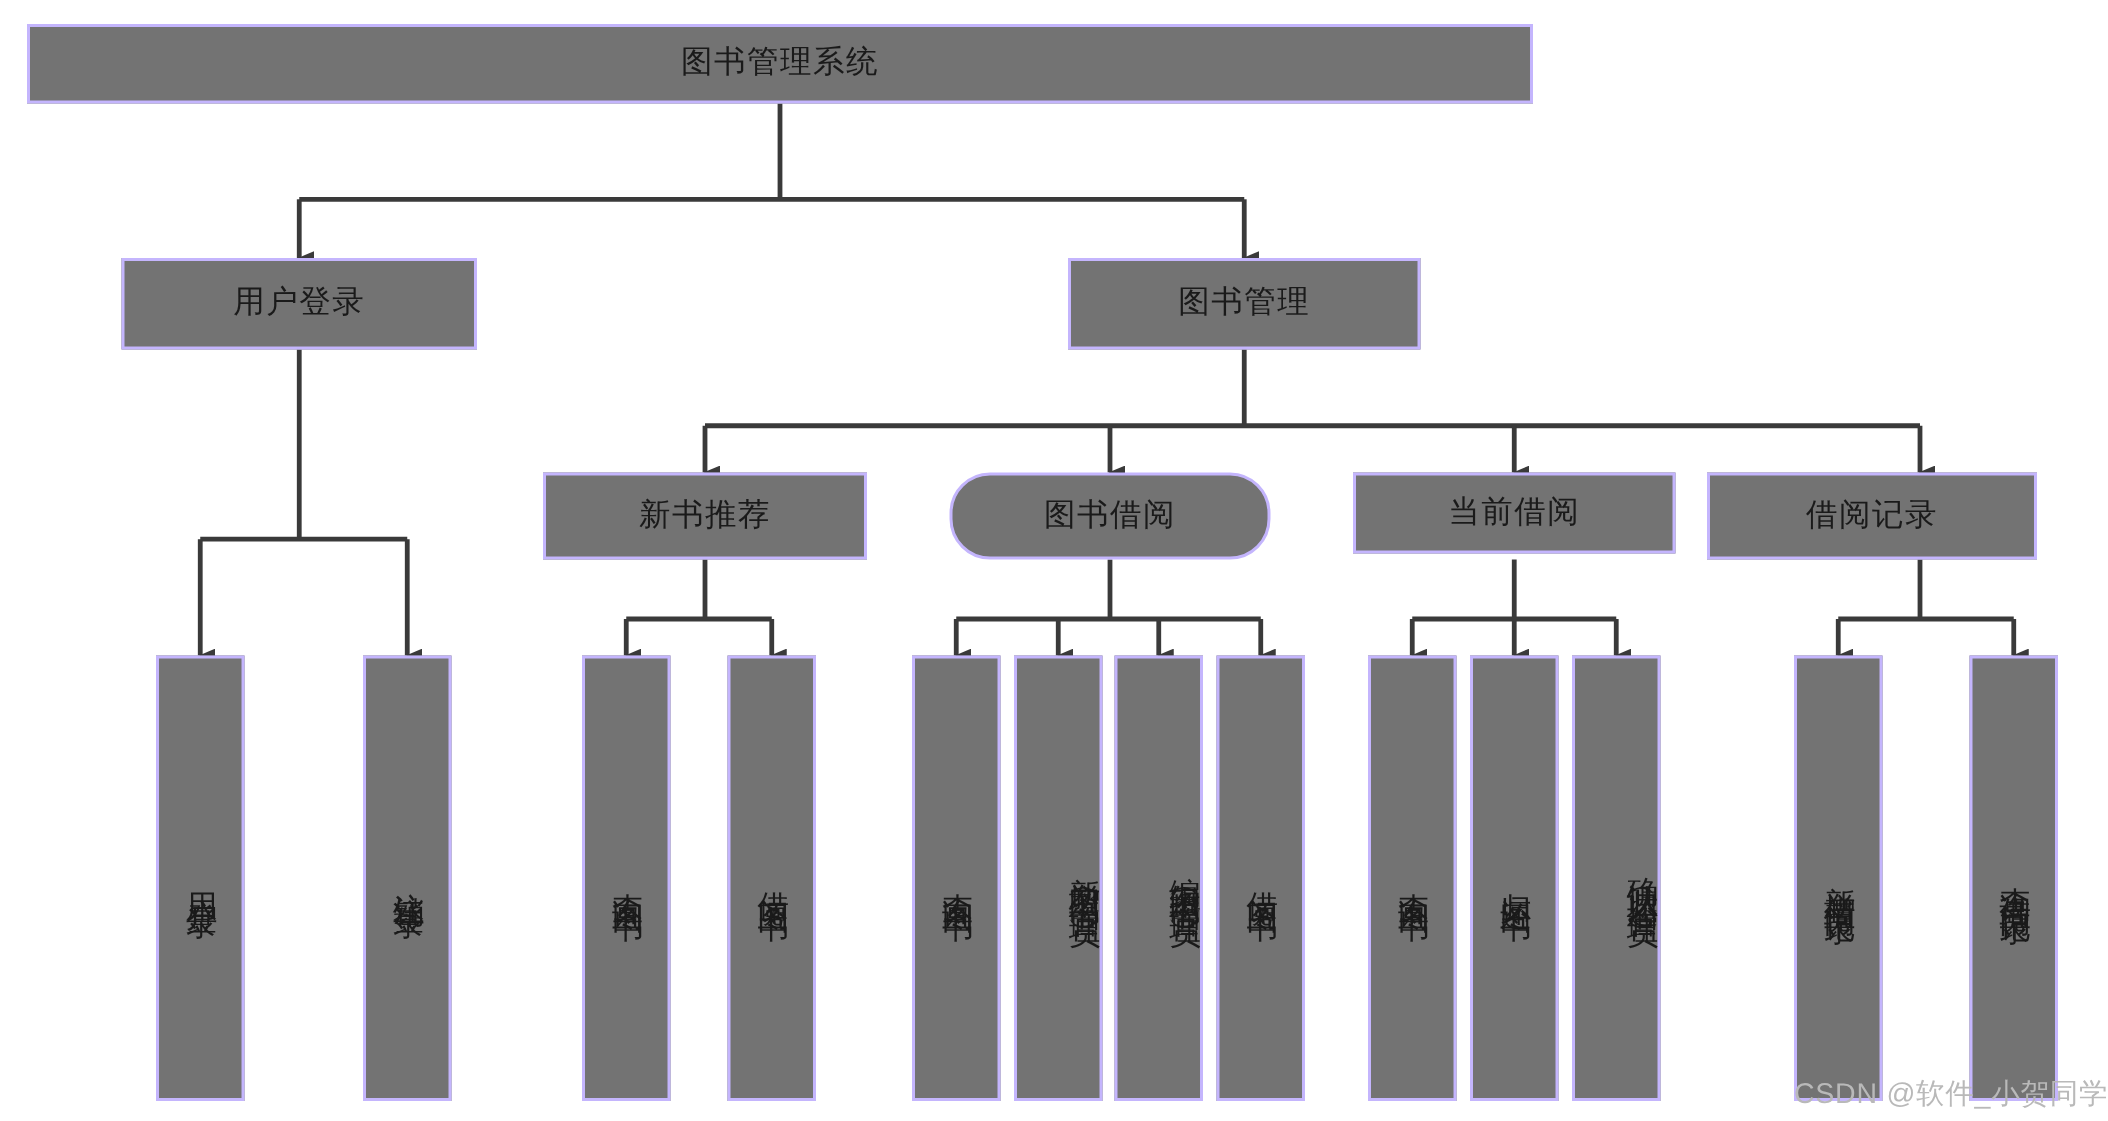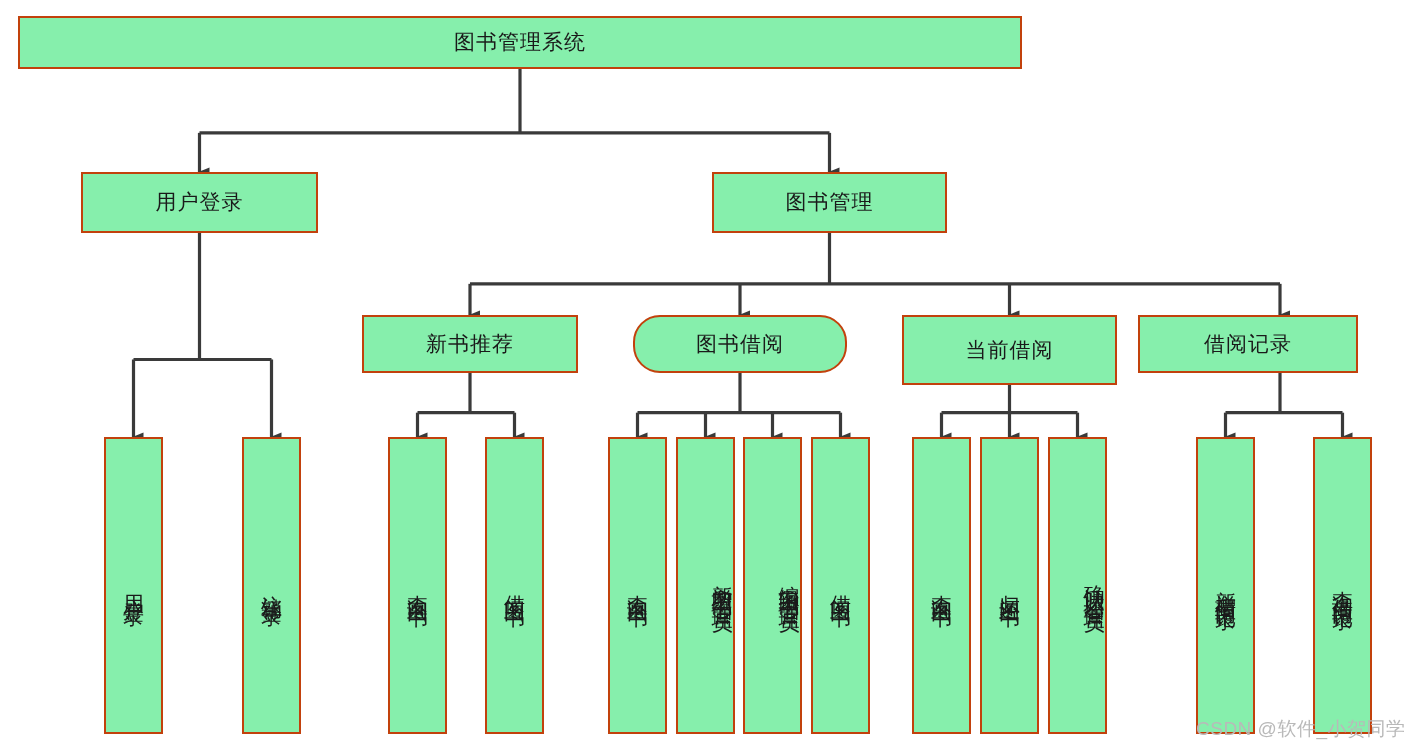--- a/index.html
+++ b/index.html
@@ -20,22 +20,22 @@
   #wires {
     position: absolute;
     left: 0;
     top: 0;
     width: 1405px;
     height: 747px;
   }
   .node {
     position: absolute;
     box-sizing: border-box;
-    background: #86efac;
-    border: 2px solid #c2410c;
+    background: #737373;
+    border: 2px solid #c4b5fd;
     display: flex;
     align-items: center;
     justify-content: center;
     color: #1a1a1a;
     line-height: 1.05;
   }
   .node.h {
     font-size: 21px;
     letter-spacing: 1px;
   }
@@ -119,21 +119,21 @@
       </div>
       <div class="node h" style="left: 712px; top: 172px; width: 235px; height: 61px;">
         <span>图书管理</span>
       </div>
       <div class="node h" style="left: 362px; top: 315px; width: 216px; height: 58px; text-align: right;">
         <span>新书推荐</span>
       </div>
       <div class="node h" style="left: 633px; top: 315px; width: 214px; height: 58px; border-radius: 27px;">
         <span>图书借阅</span>
       </div>
-      <div class="node h" style="left: 902px; top: 315px; width: 215px; height: 70px;">
+      <div class="node h" style="left: 902px; top: 315px; width: 215px; height: 54px;">
         <span>当前借阅</span>
       </div>
       <div class="node h" style="left: 1138px; top: 315px; width: 220px; height: 58px;">
         <span>借阅记录</span>
       </div>
       <div class="node v mid" style="left: 104px; top: 437px; width: 59px; height: 297px;">
         <span>用户登录</span>
       </div>
       <div class="node v mid" style="left: 242px; top: 437px; width: 59px; height: 297px;">
         <span>注销登录</span>

